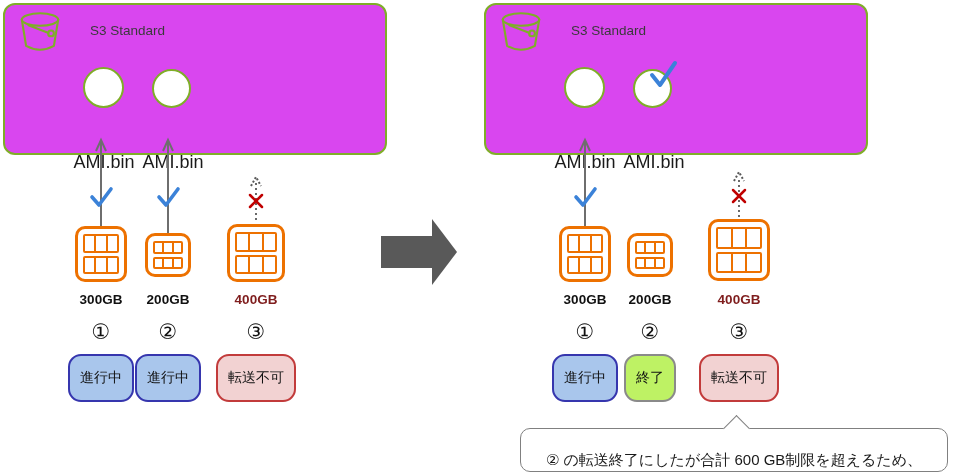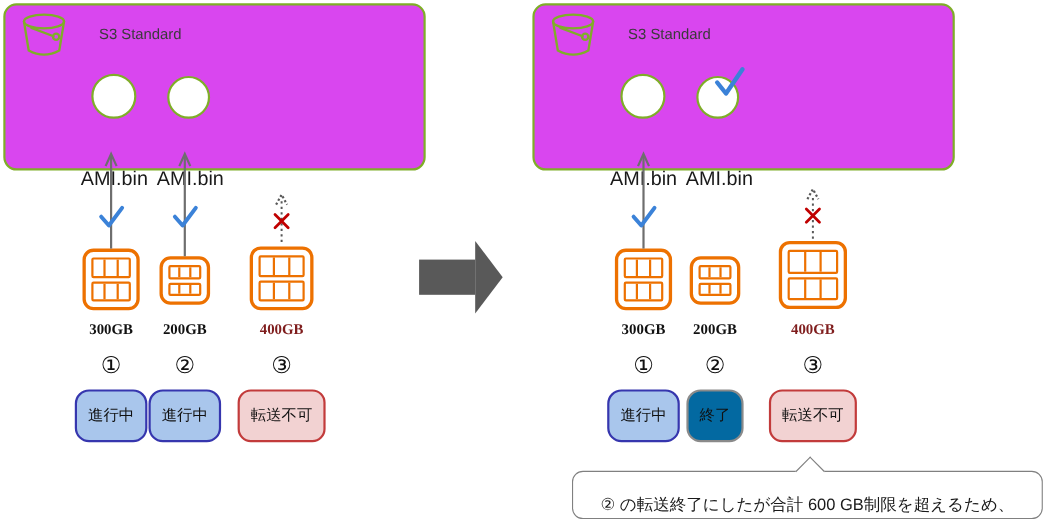--- a/index.html
+++ b/index.html
@@ -34,31 +34,31 @@
   .disk .row span{flex:1;}
   .disk .row span + span{border-left:2px solid #ed7100;}
   .disk.l1{left:75px;top:226px;width:52px;height:56px;}
   .disk.l2{left:145px;top:233px;width:46px;height:44px;}
   .disk.l3{left:227px;top:224px;width:58px;height:58px;}
   .disk.r1{left:559px;top:226px;width:52px;height:56px;}
   .disk.r2{left:627px;top:233px;width:46px;height:44px;}
   .disk.r3{left:708px;top:219px;width:62px;height:62px;}
   
   .size-label{position:absolute;top:292px;width:90px;margin-left:-45px;text-align:center;
-    font-size:13.5px;font-weight:bold;color:#111;font-family:Liberation Serif, serif;}
+    font-size:13.5px;font-weight:bold;color:#111;}
   .size-label.red{color:#7f1d1d;}
   .step-number{position:absolute;top:320px;width:60px;margin-left:-30px;text-align:center;
     font-size:21px;color:#111;}
   .badge{
     position:absolute;top:354px;transform:translateX(-50%);white-space:nowrap;
     font-size:14px;color:#111;padding:13px 10px;border-radius:13px;border:2px solid;box-sizing:border-box;
   }
   .badge.blue{background:#a9c6ec;border-color:#3636ae;}
-  .badge.gray{background:#0369a1;border-color:#8a8a8a;}
-  .badge.red{background:#f2d2d2;border-color:#c23b3b;border-radius:12px;}
+  .badge.gray{background:#bef264;border-color:#8a8a8a;}
+  .badge.red{background:#f2d2d2;border-color:#c23b3b;}
   .cx-l1{left:101px;} .cx-l2{left:168px;} .cx-l3{left:256px;}
   .cx-r1{left:585px;} .cx-r2{left:650px;} .cx-r3{left:739px;}
   
   .big-arrow-shaft{position:absolute;left:381px;top:236px;width:51px;height:32px;background:#595959;}
   .big-arrow-head{position:absolute;left:432px;top:219px;width:0;height:0;
     border-left:25px solid #595959;border-top:33px solid transparent;border-bottom:33px solid transparent;}
   
   #arrows{position:absolute;left:0;top:0;pointer-events:none;}
   
   .callout{

